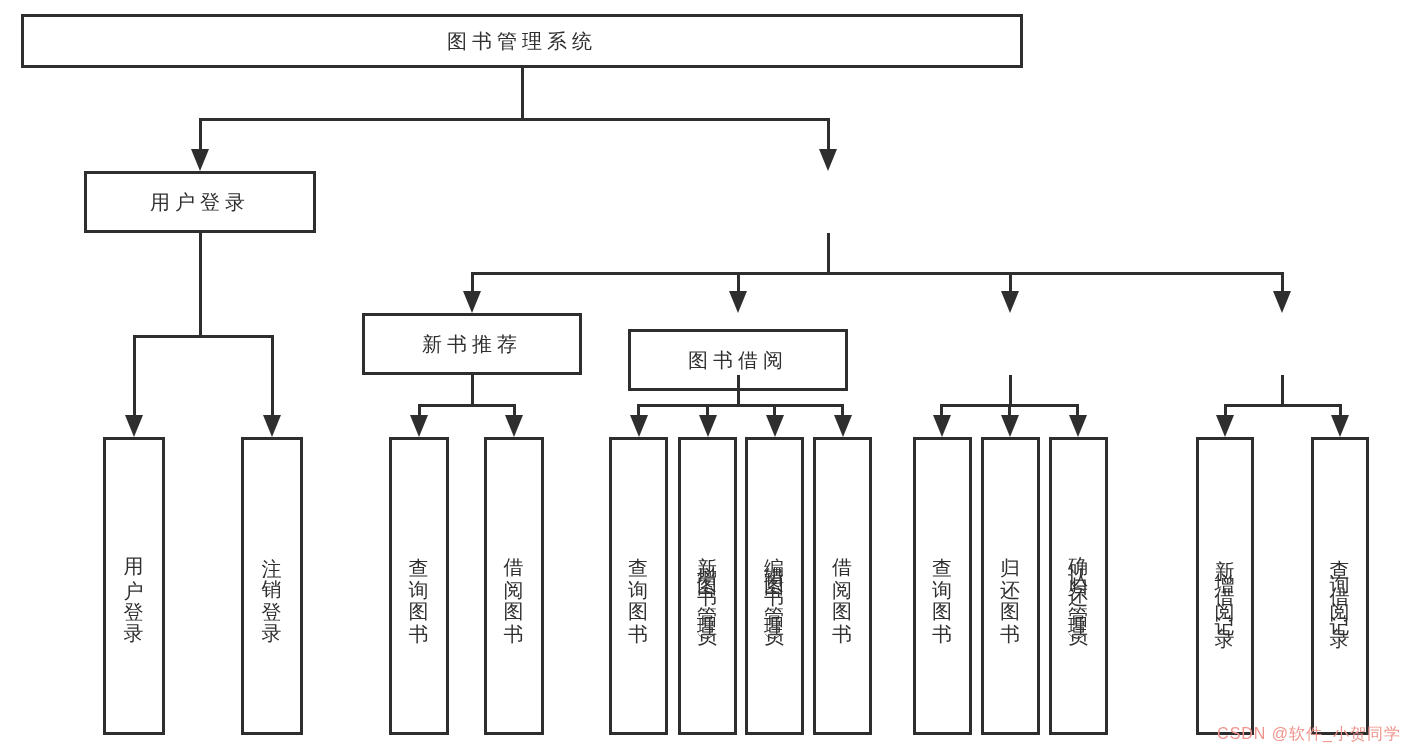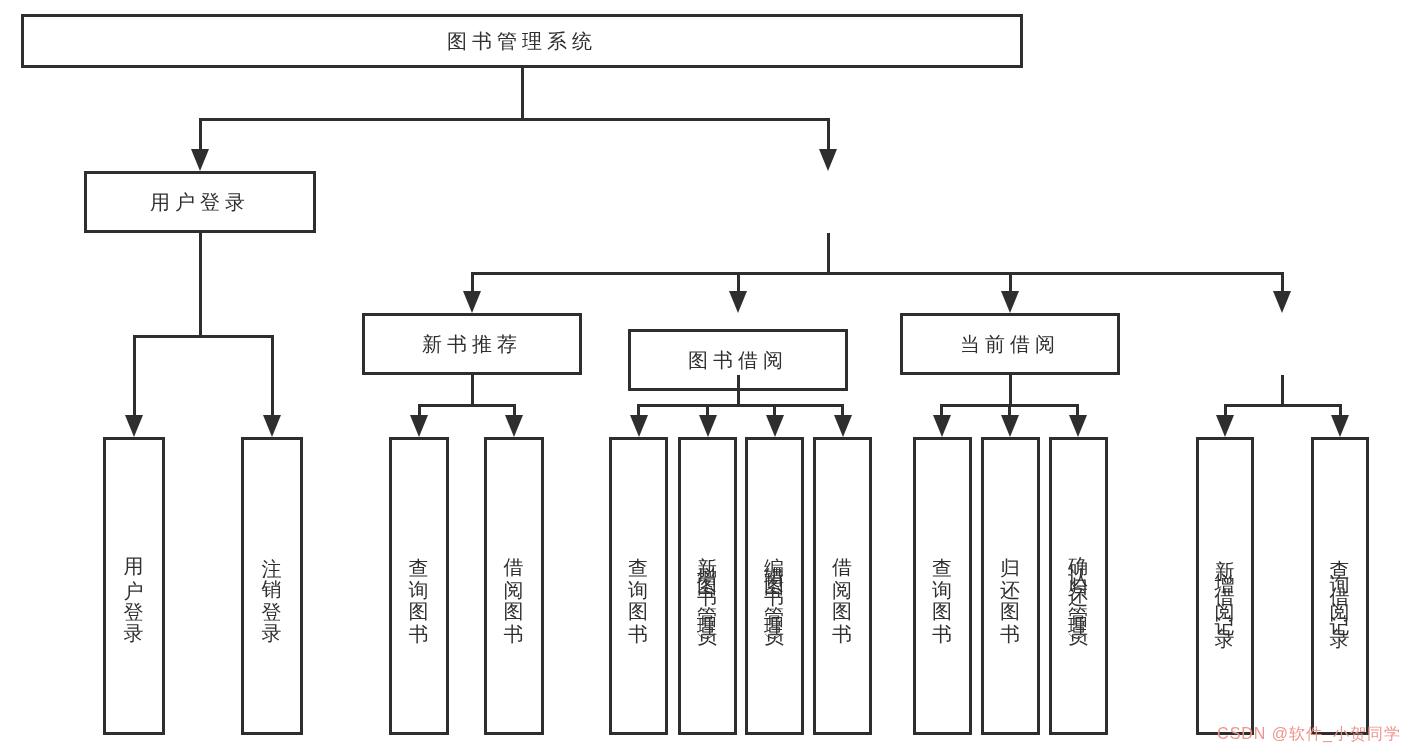--- a/index.html
+++ b/index.html
@@ -61,21 +61,20 @@
 <body>
 
 <div class="canvas">
 
   <div class="node" style="left:21px;top:14px;width:1002px;height:54px;">图书管理系统</div>
 
   <div class="node" style="left:84px;top:171px;width:232px;height:62px;">用户登录</div>
 
   <div class="node" style="left:362px;top:313px;width:220px;height:62px;">新书推荐</div>
   <div class="node" style="left:628px;top:329px;width:220px;height:62px;">图书借阅</div>
-  <div class="node" style="left:900px;top:313px;width:220px;height:62px;">当前借阅</div>
 
   <div class="leaf s4" style="left:103px;width:62px;">
     <span>用户登录</span>
   </div>
   <div class="leaf s4" style="left:241px;width:62px;">
     <span>注销登录</span>
   </div>
   <div class="leaf s4" style="left:389px;width:60px;">
     <span>查询图书</span>
   </div>

